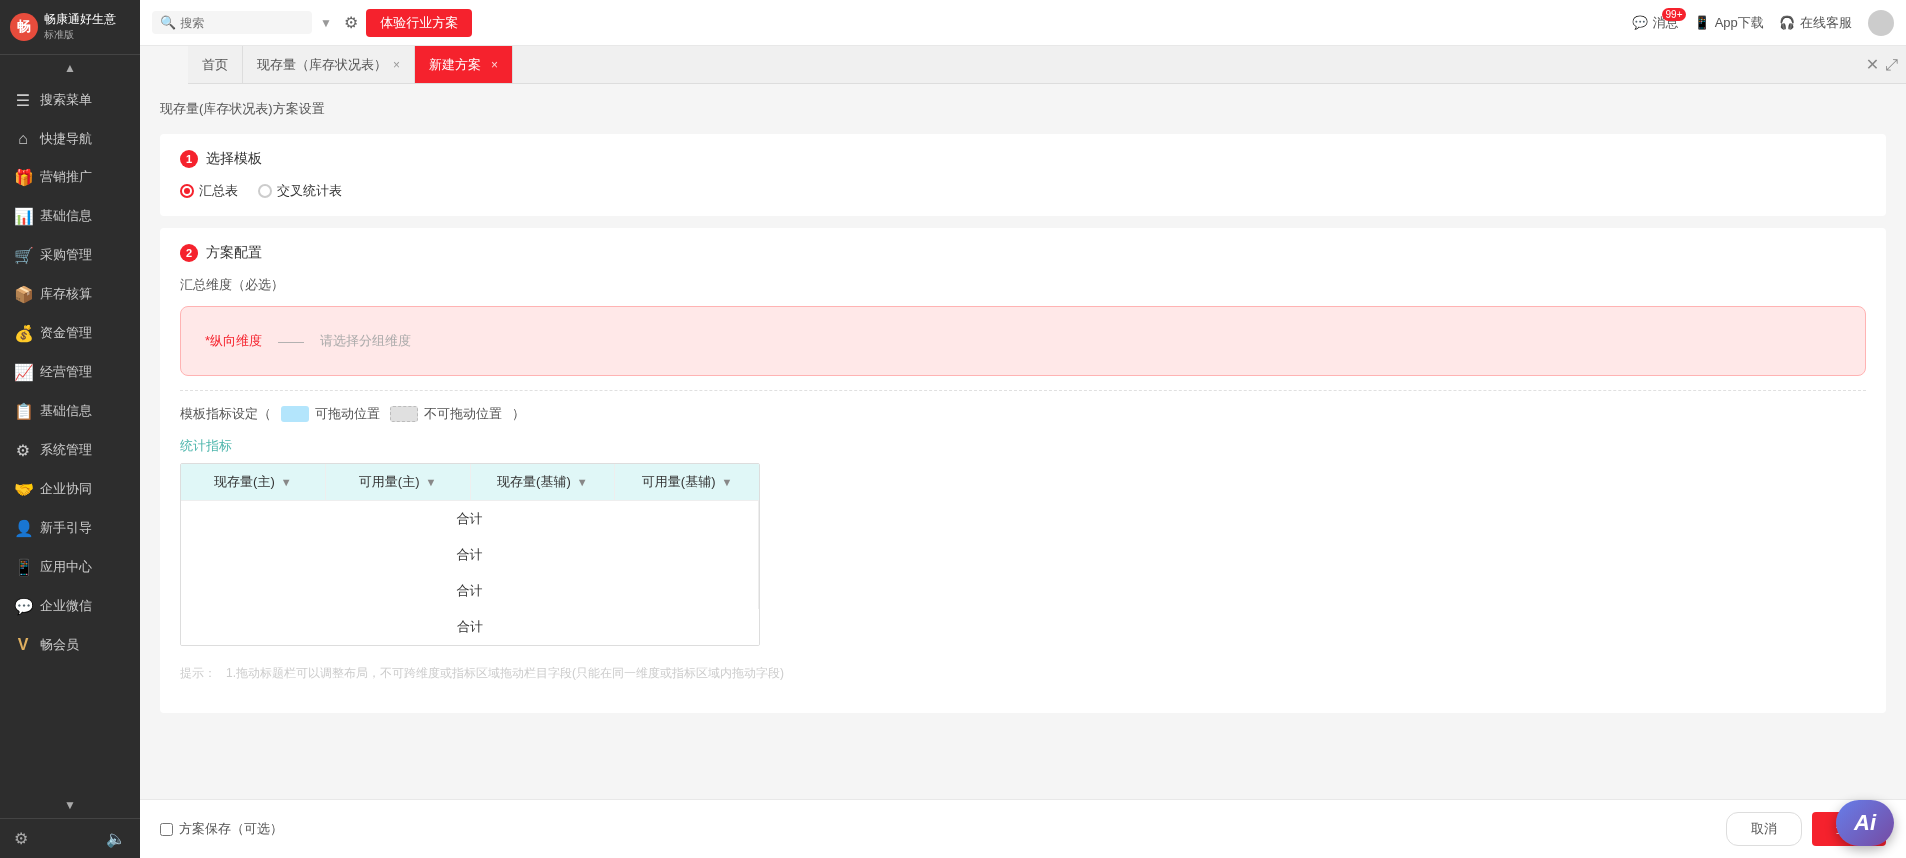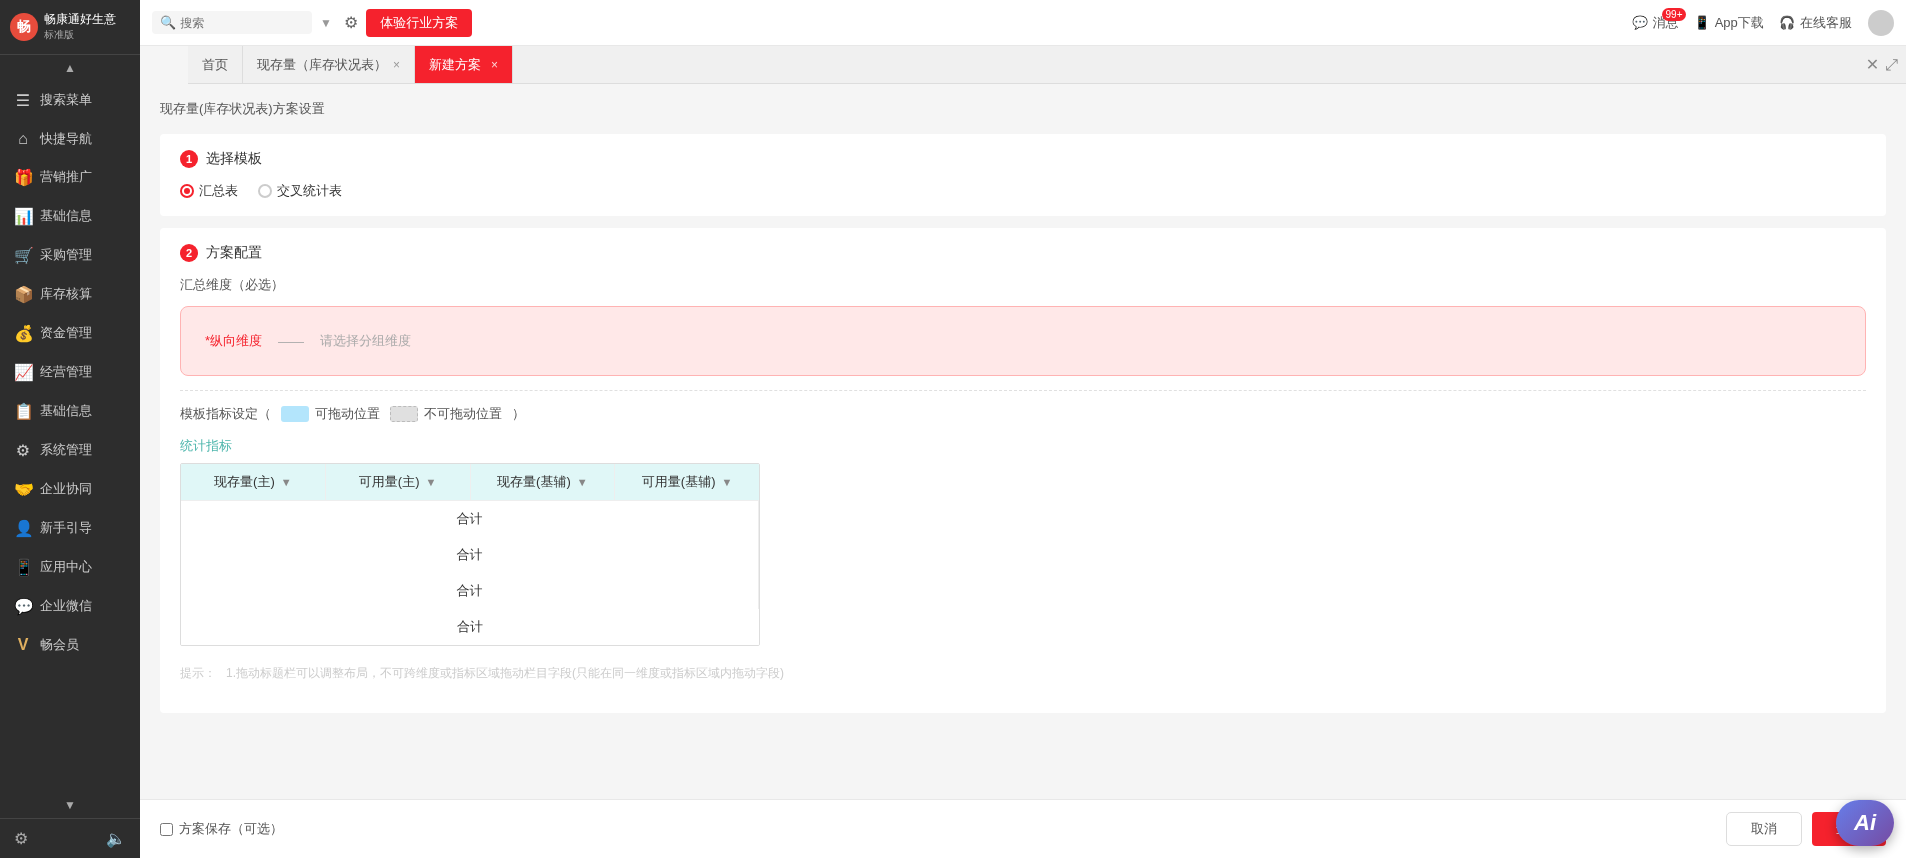--- a/index.html
+++ b/index.html
@@ -227,21 +227,21 @@
       border-top: 1px solid #e8e8e8;
       padding: 12px 20px;
       display: flex; align-items: center;
       flex-shrink: 0;
     }
     .save-option { display: flex; align-items: center; gap: 6px; font-size: 13px; color: #555; }
     .footer-actions { margin-left: auto; display: flex; gap: 10px; }
     .btn-cancel {
       padding: 7px 24px;
       border: 1px solid #ddd;
-      border-radius: 5px; background: #fff;
+      border-radius: 12px; background: #fff;
       color: #555; font-size: 13px; cursor: pointer; font-family: Liberation Serif, serif;
     }
     .btn-query {
       padding: 7px 24px;
       border: none; border-radius: 4px;
       background: #f5222d; color: #fff;
       font-size: 13px; cursor: pointer;
     }
 
     

